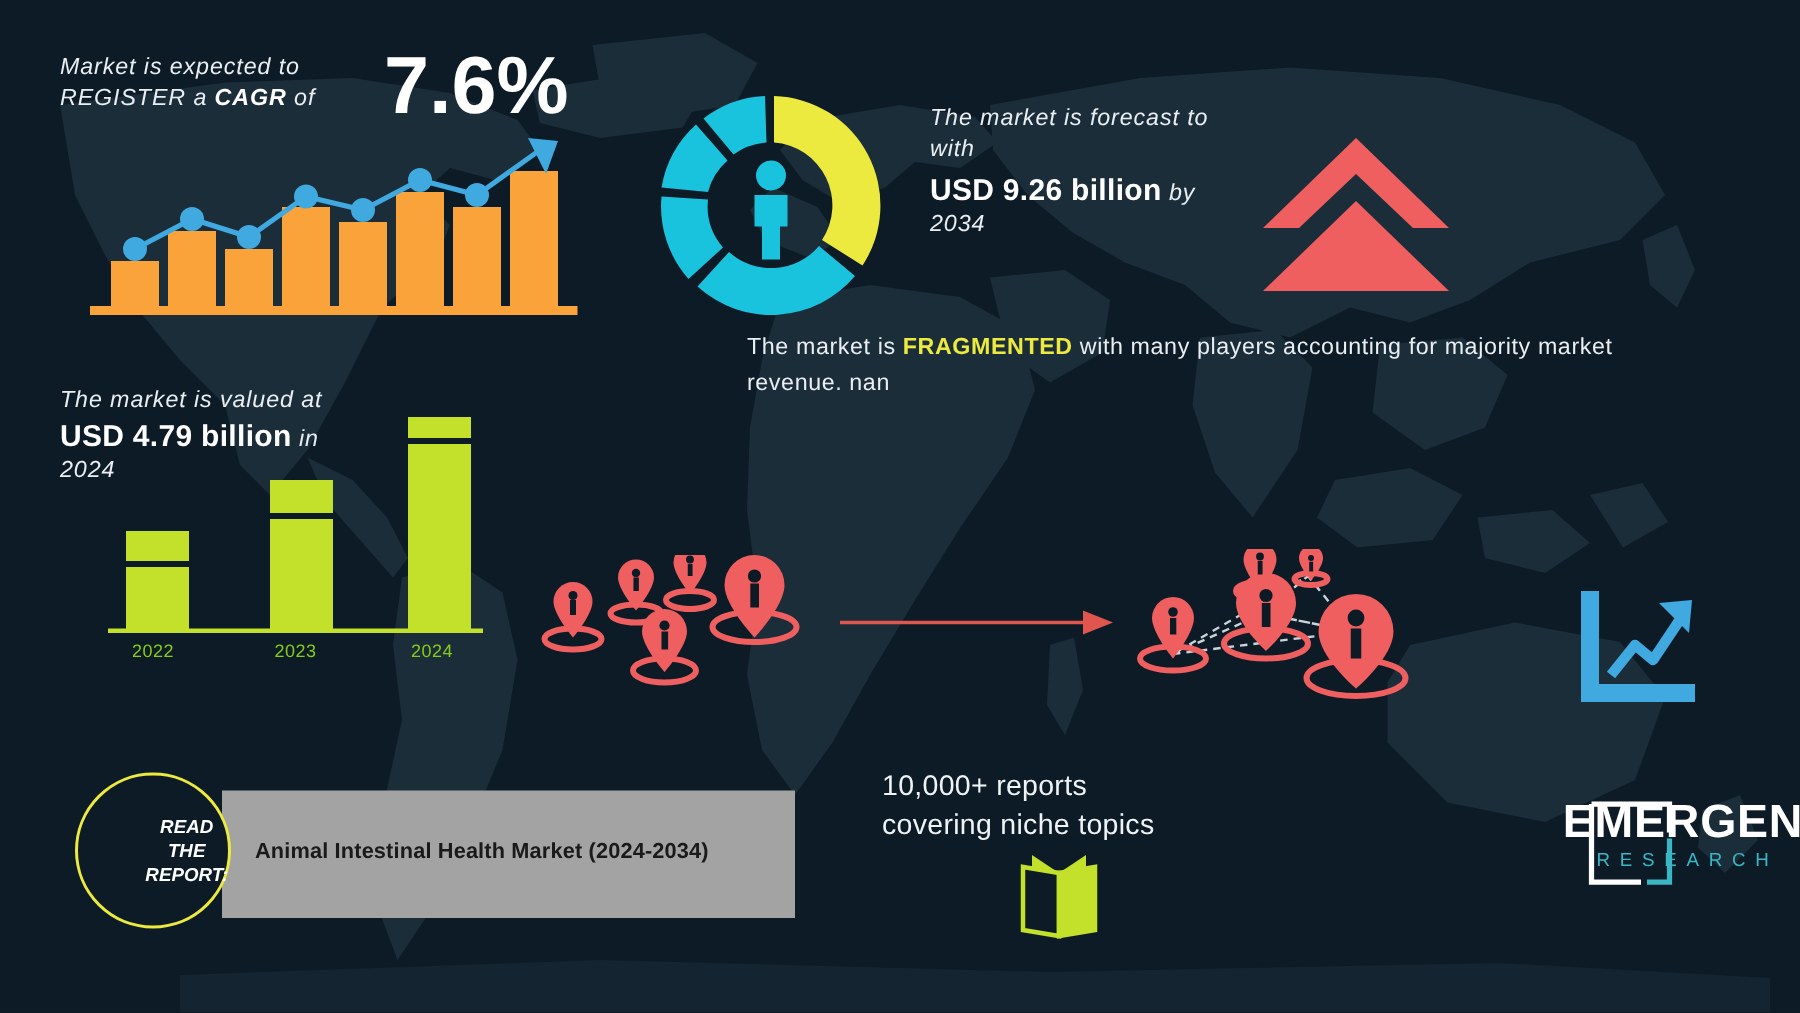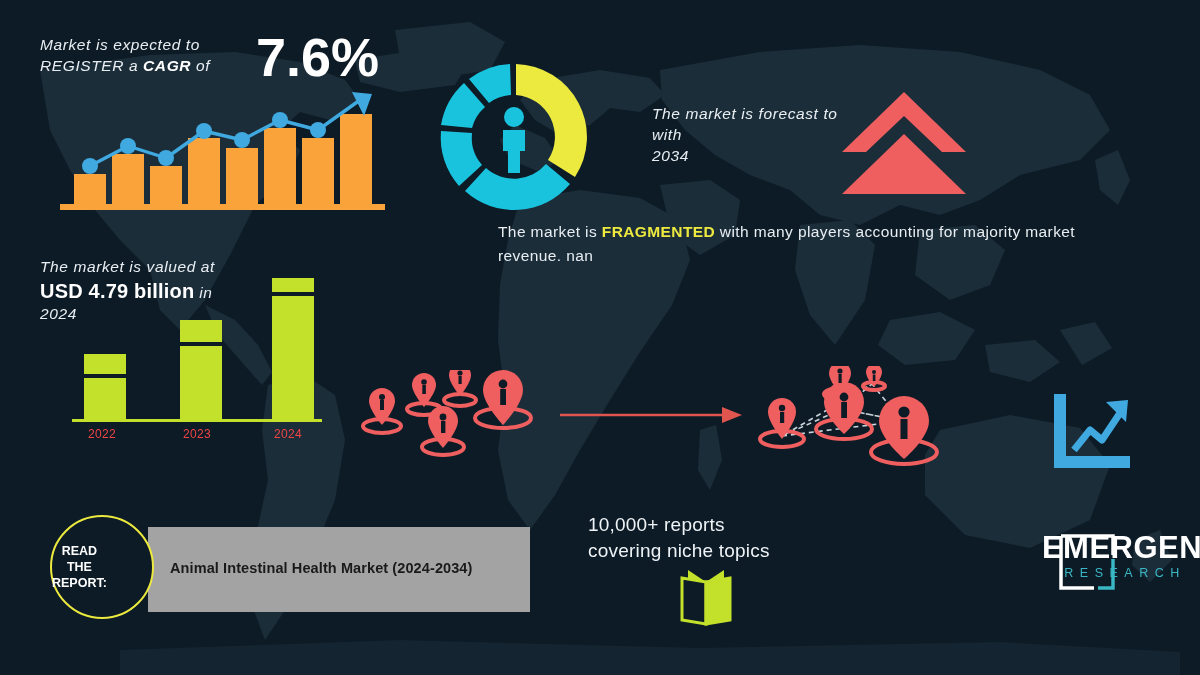--- a/index.html
+++ b/index.html
@@ -52,21 +52,21 @@
   .hl-yellow { color: #ece93f; font-weight: bold; letter-spacing:.4px; }
 
   
   #cagr-block { left: 40px; top: 18px; width: 360px; }
   #cagr-line1 { display:block; }
   #cagr-line2 { display:block; }
   #cagr-text { position:absolute; left:0; top:16px; }
   #cagr-value { position:absolute; left:216px; top:12px; }
 
   
-  #forecast-block { left: 652px; top: 68px; width: 260px; margin-top: 35px; }
+  #forecast-block { left: 620px; top: 68px; width: 260px; }
   #forecast-l1 { display:block; }
   #forecast-l2 { display:block; }
   #forecast-l3 { margin-top: 6px; display:block; }
   #forecast-l4 { display:block; }
 
   
   #frag-block {
     left: 498px; top: 220px; width: 640px;
     font-size: 15.5px; line-height: 24px; color:#e8eef2; letter-spacing:.4px;
   }
@@ -91,21 +91,21 @@
     font-weight: bold;
     letter-spacing: .1px;
     white-space: nowrap;
   }
   #read-circle {
     left: 50px; top: 515px;
     width: 100px; height: 100px;
     border-radius: 50%;
     background: #0d1b26;
     border: 2.5px solid #ece93f;
-    display: flex; align-items: center; justify-content: flex-start;
+    display: flex; align-items: center; justify-content: flex-end; font-style: italic;
   }
   #read-circle-label {
     color: #ffffff;
     font-size: 12.5px;
     font-weight: bold;
     line-height: 16px;
     text-align: center;
     white-space: pre-line;
   }
 
@@ -123,21 +123,21 @@
   }
   #logo-sub {
     font-size: 12.5px; color:#39b7c4; letter-spacing: 6.5px;
     text-align:center; margin-top: 0; padding-left:6px;
   }
 
   
   .year-label {
     position:absolute;
     font-size: 12px;
-    color: #ef4444;
+    color: #84cc16;
     letter-spacing: .3px;
   }
 </style>
 </head>
 <body>
 
 <div id="root">
 
   <svg id="worldmap" viewBox="0 0 1200 675" preserveAspectRatio="none" aria-hidden="true">
     <g fill="#1c2d3a">
@@ -239,20 +239,21 @@
       <g fill="#19c3de" transform="translate(0,2)">
         <circle cx="0" cy="-22" r="10"></circle>
         <path d="M -11,-9 L 11,-9 L 11,12 L 6,12 L 6,34 L -6,34 L -6,12 L -11,12 Z"></path>
       </g>
     </g>
   </svg>
 
   <div class="abs" id="forecast-block">
     <span class="txt-light" id="forecast-l1">The market is forecast to</span>
     <span class="txt-light" id="forecast-l2">with</span>
+    <span id="forecast-l3"><span class="mid-num">USD 9.26 billion</span><span class="txt-light"> by</span></span>
     <span class="txt-light" id="forecast-l4">2034</span>
   </div>
 
   <svg class="abs" style="left:838px; top:86px;" width="140" height="108" aria-hidden="true">
     <polygon points="66,6 128,66 104,66 66,30 28,66 4,66" fill="#ef5f5f"></polygon>
     <polygon points="66,48 128,108 4,108" fill="#ef5f5f"></polygon>
   </svg>
 
   <div class="abs" id="frag-block">
     <span>The market is </span><span class="hl-yellow">FRAGMENTED</span><span> with many players accounting for majority market revenue. nan</span>

